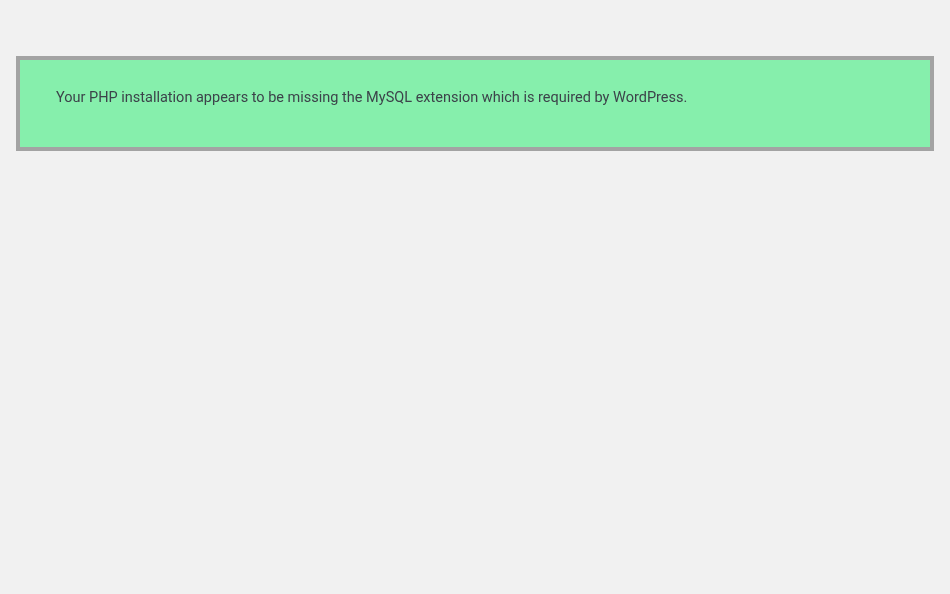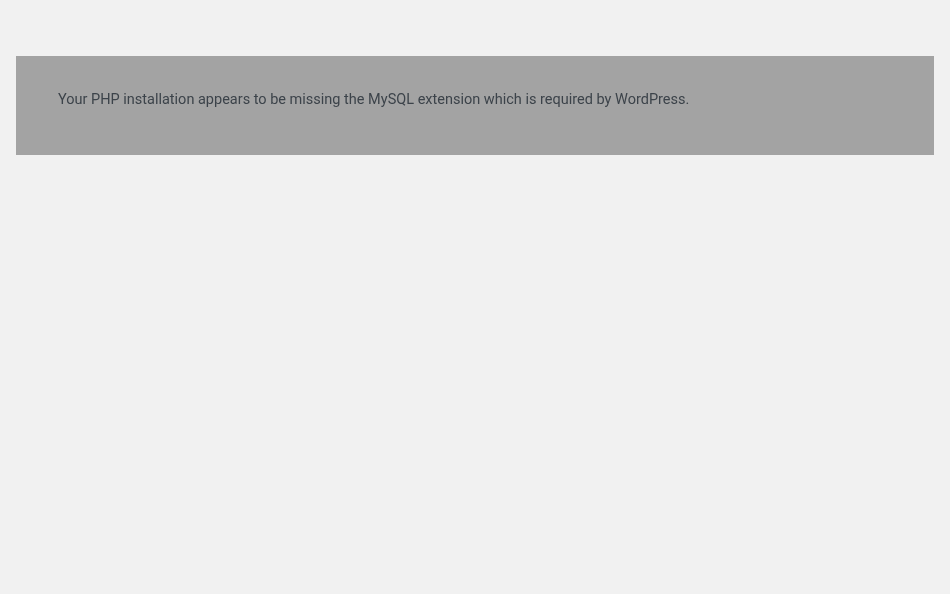--- a/index.html
+++ b/index.html
@@ -8,22 +8,22 @@
       box-sizing: border-box;
     }
     body {
       background-color: #f1f1f1;
       font-family: -apple-system, BlinkMacSystemFont, "Segoe UI", Roboto, Oxygen-Sans, Ubuntu, Cantarell, "Helvetica Neue", sans-serif;
       width: 950px;
       height: 594px;
       overflow: hidden;
     }
     .error-container {
-      background-color: #a3a3a3;
-      border: 6px solid #a3a3a3;
+      background-color: #86efac;
+      border: 4px solid #a3a3a3;
       margin: 56px 16px 0 16px;
       padding: 26px 36px 38px 36px;
     }
     .error-message {
       color: #3c434a;
       font-size: 14.5px;
       line-height: 1.6;
       font-weight: 400;
     }
   </style>

